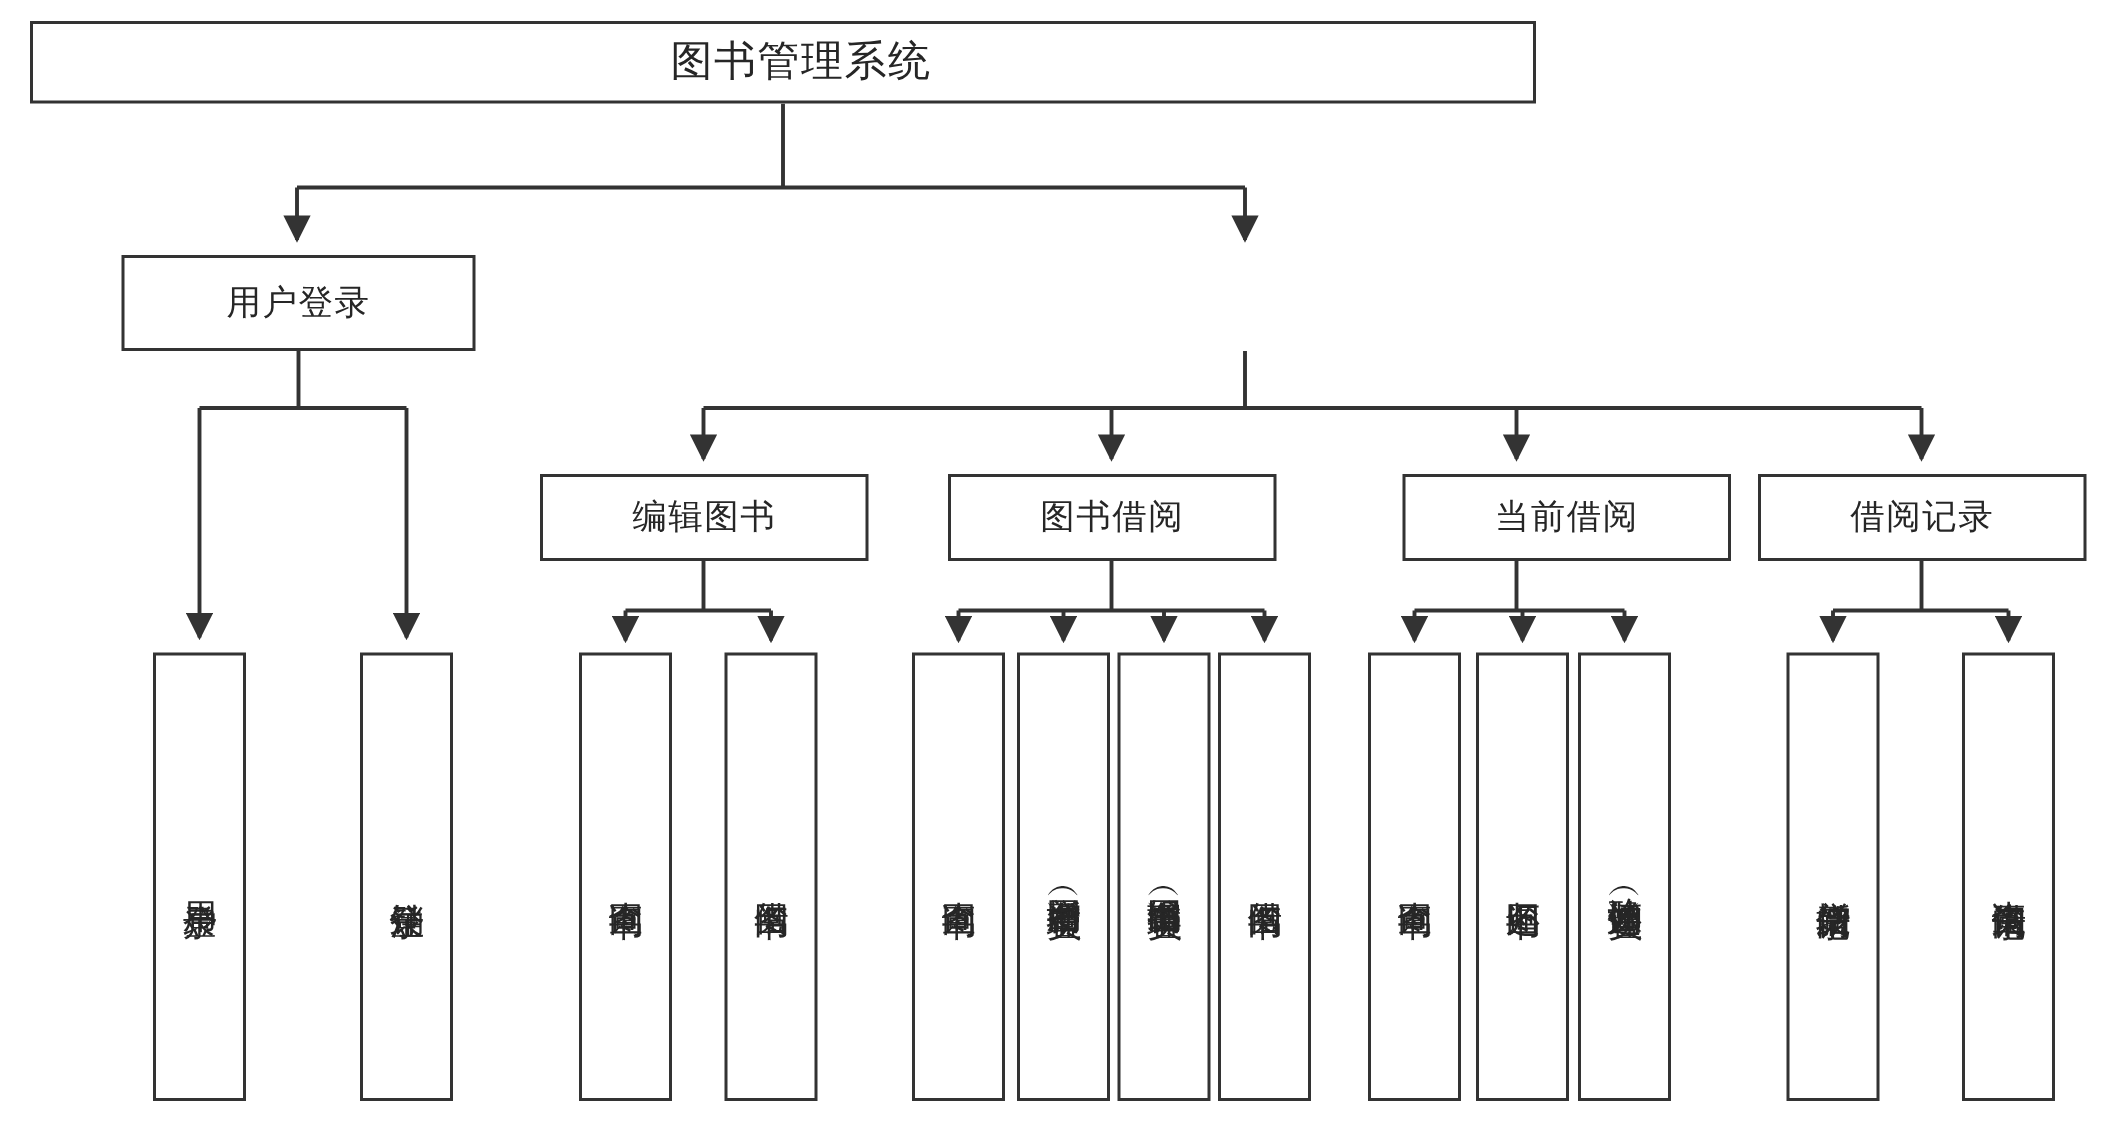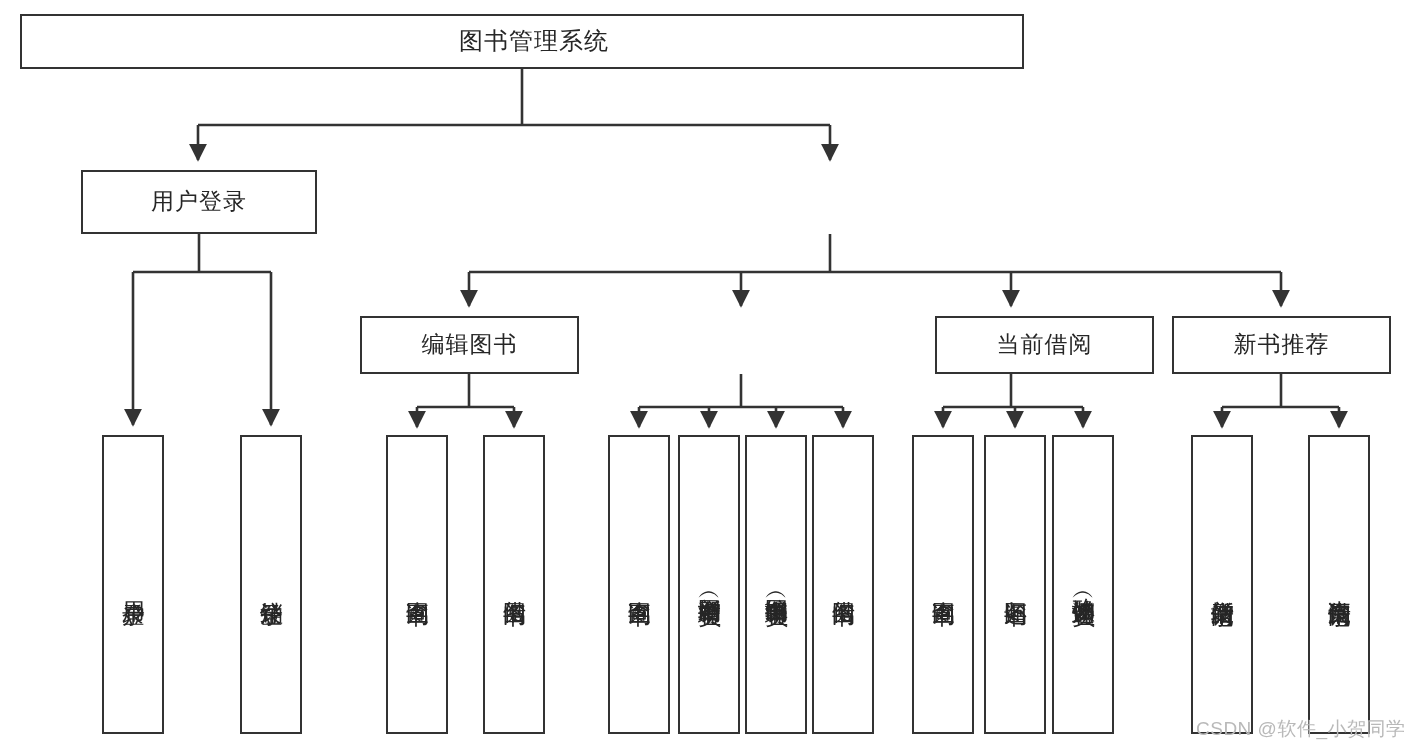--- a/index.html
+++ b/index.html
@@ -47,21 +47,21 @@
   }
   .node.v .vtext {
     writing-mode: vertical-rl;
     text-orientation: upright;
     white-space: normal;
     display: block;
     text-align: center;
     max-height: 100%;
   }
   .node.root {
-    font-size: 24px;
+    font-size: 28px;
     padding-left: 24px;
   }
   .watermark {
     position: absolute;
     color: #b9b9b9;
     font-size: 19px;
     letter-spacing: 0.5px;
     z-index: 3;
     white-space: nowrap;
     user-select: none;
@@ -126,25 +126,28 @@
       <span>图书管理系统</span>
     </div>
 
   <div class="node h" id="n-l2-0" style="left: 81px; top: 170px; width: 236px; height: 64px;">
       <span>用户登录</span>
     </div>
 
   <div class="node h" id="n-l3-0" style="left: 360px; top: 316px; width: 219px; height: 58px;">
       <span>编辑图书</span>
     </div>
+  <div class="node h" id="n-l3-1" style="left: 632px; top: 316px; width: 219px; height: 58px;">
+      <span>图书借阅</span>
+    </div>
   <div class="node h" id="n-l3-2" style="left: 902px; top: 316px; width: 219px; height: 58px; margin-left: 33px;">
       <span>当前借阅</span>
     </div>
   <div class="node h" id="n-l3-3" style="left: 1172px; top: 316px; width: 219px; height: 58px;">
-      <span>新书推荐</span>
+      <span>借阅记录</span>
     </div>
 
   <div class="node v" id="n-lf-0" style="left: 102px; top: 435px; width: 62px; height: 299px;">
       <span class="vtext">用户登录</span>
     </div>
   <div class="node v" id="n-lf-1" style="left: 240px; top: 435px; width: 62px; height: 299px;">
       <span class="vtext">注销登录</span>
     </div>
   <div class="node v" id="n-lf-2" style="left: 386px; top: 435px; width: 62px; height: 299px;">
       <span class="vtext">查询图书</span>
@@ -173,15 +176,14 @@
   <div class="node v" id="n-lf-10" style="left: 1052px; top: 435px; width: 62px; height: 299px;">
       <span class="vtext">确认归还（管理员）</span>
     </div>
   <div class="node v" id="n-lf-11" style="left: 1191px; top: 435px; width: 62px; height: 299px;">
       <span class="vtext">新增借阅记录</span>
     </div>
   <div class="node v" id="n-lf-12" style="left: 1308px; top: 435px; width: 62px; height: 299px;">
       <span class="vtext">查询借阅记录</span>
     </div>
 
-  <div class="watermark" style="left: 1196px; top: 716px;">CSDN @软件_小贺同学</div>
 
 </div>
 
 </body></html>

